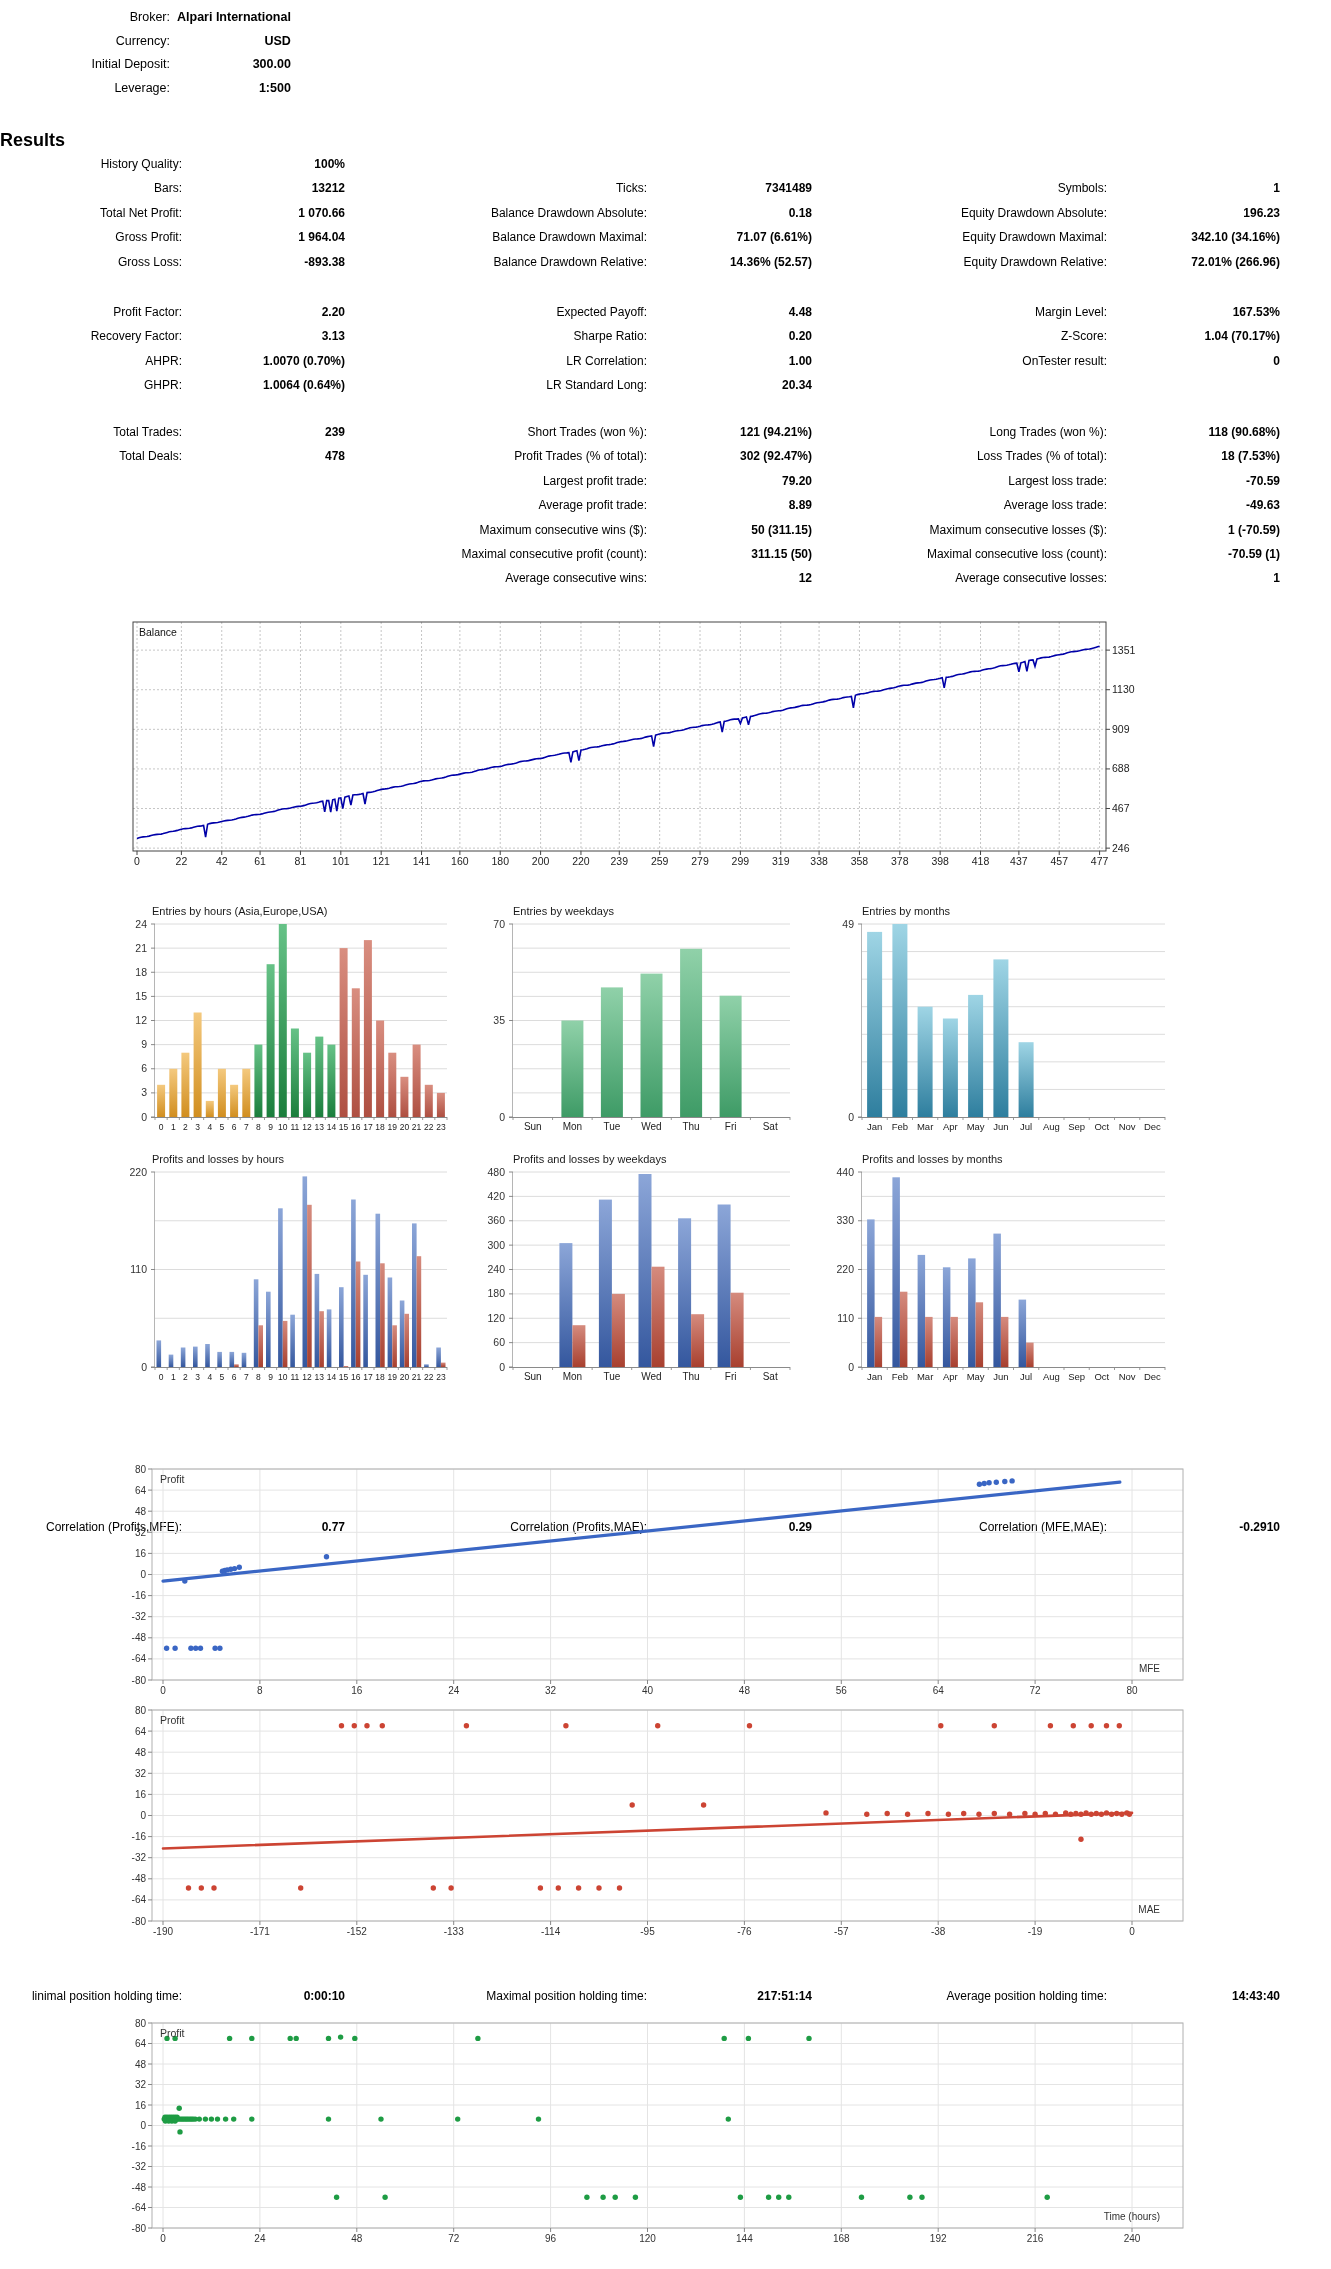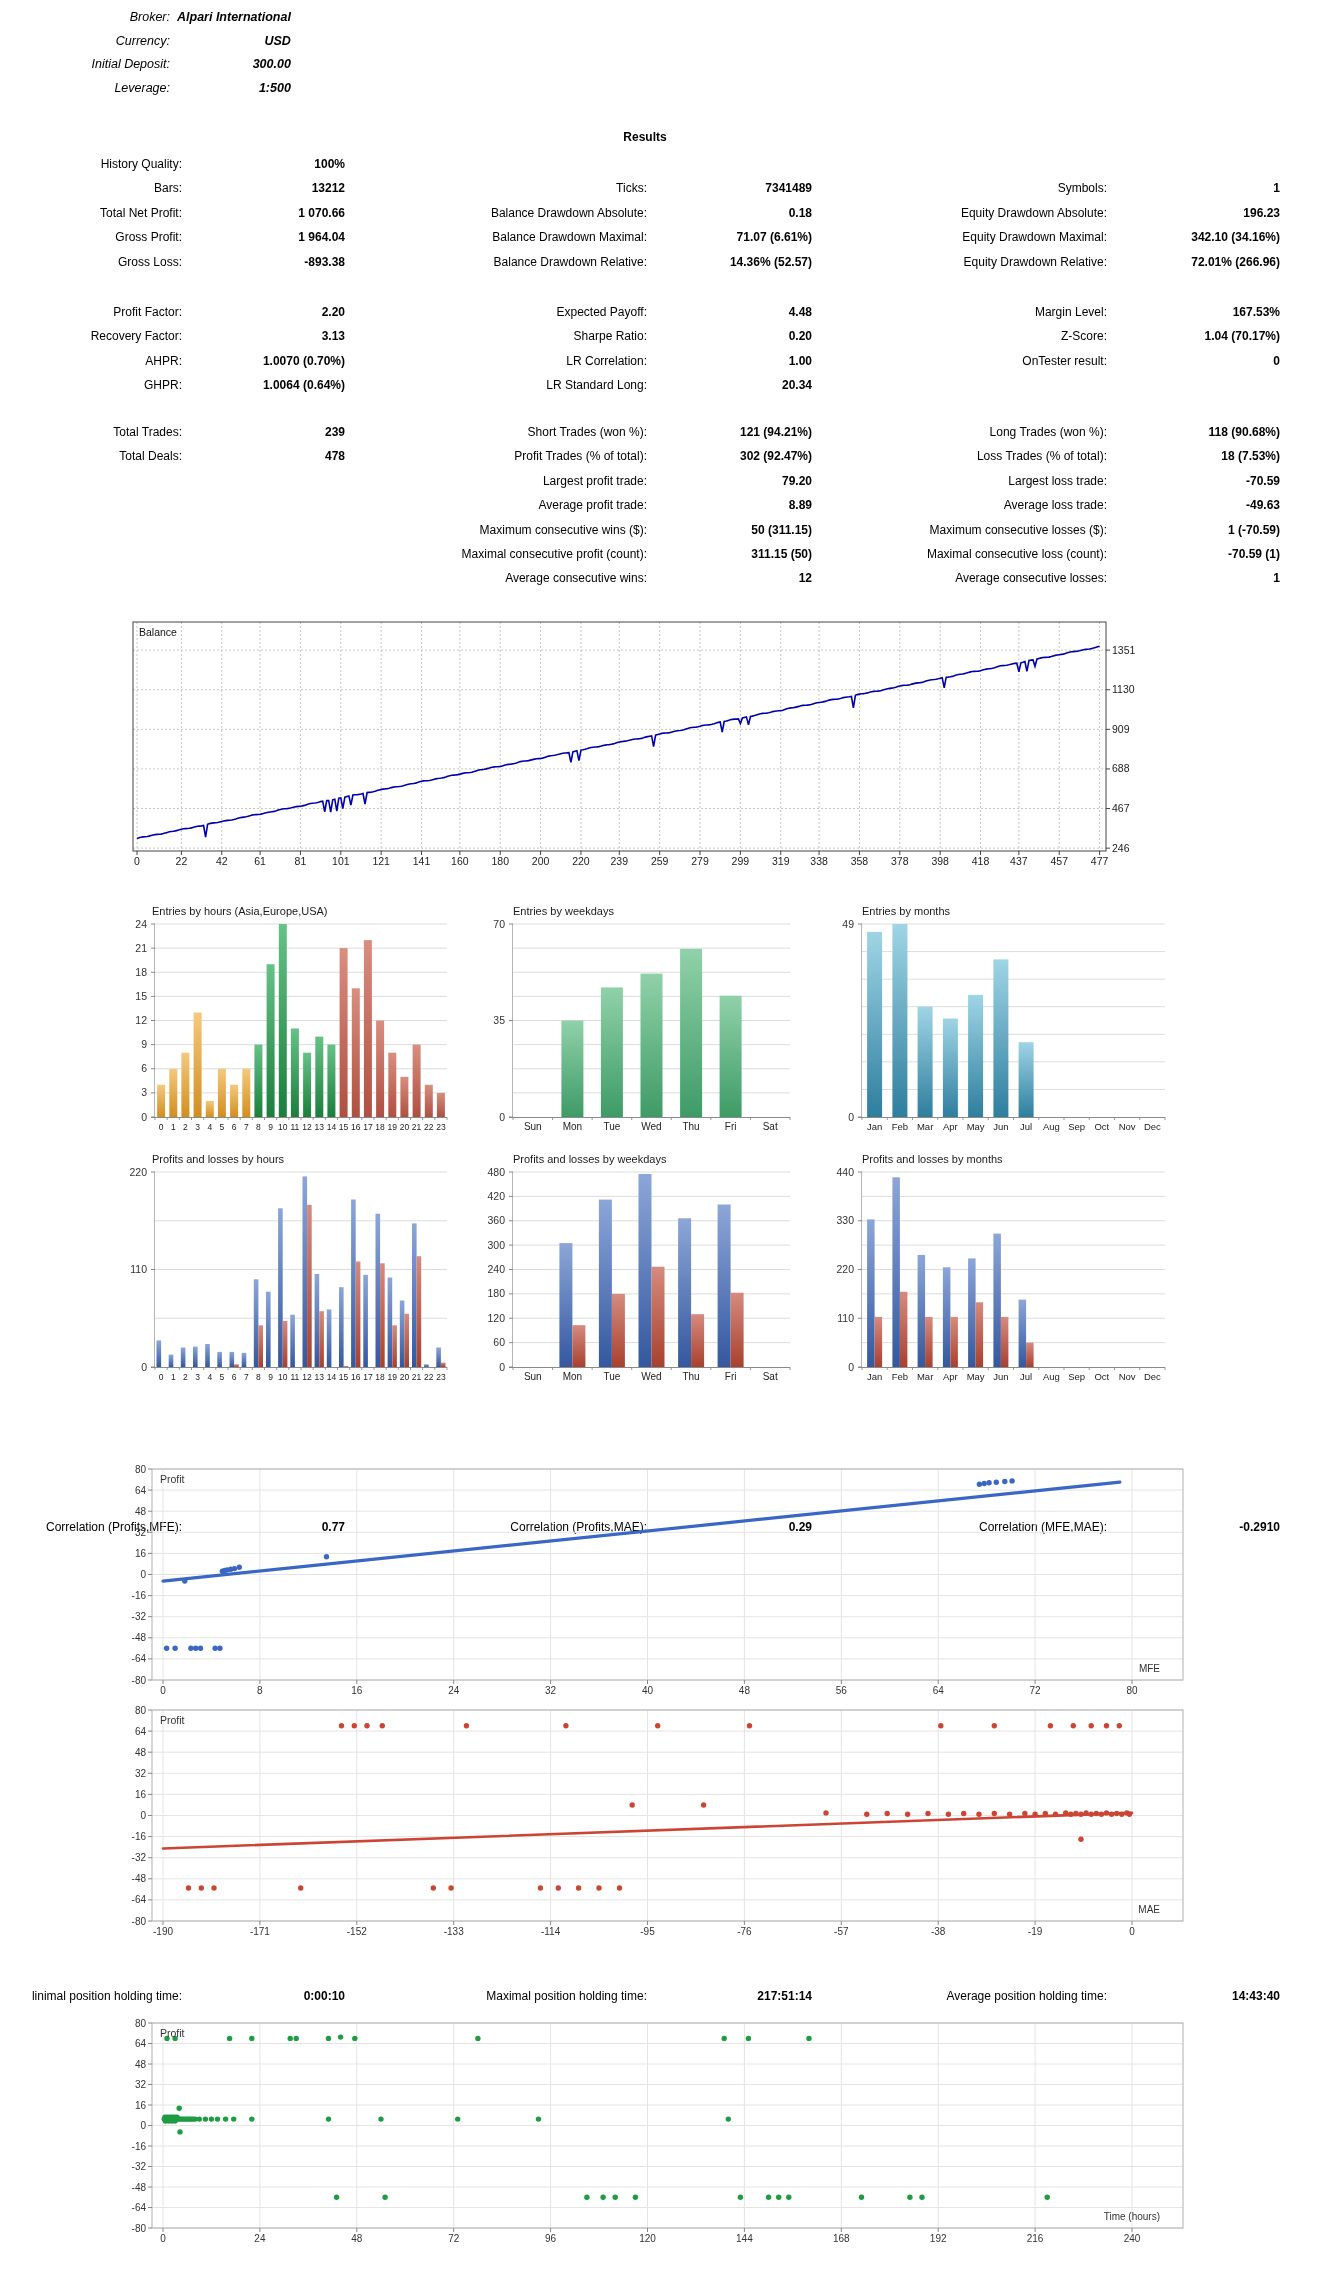--- a/index.html
+++ b/index.html
@@ -1,22 +1,22 @@
 <!DOCTYPE html>
 <html><head>
 <meta charset="utf-8">
 <style>
   html,body{margin:0;padding:0;background:#fff;}
   body{width:1331px;height:2269px;position:relative;font-family:"Liberation Sans",sans-serif;color:#000;}
   .page{position:absolute;inset:0;}
   .hdr{position:absolute;top:6px;left:0;display:grid;grid-template-columns:170px auto;column-gap:7px;}
-  .hdr div{height:23.6px;line-height:23.6px;font-size:12.5px;white-space:nowrap;font-style:italic;}
+  .hdr div{height:23.6px;line-height:23.6px;font-size:12.5px;white-space:nowrap;}
   .hdr .lab{text-align:right;}
   .hdr .val{font-weight:bold;text-align:right;}
-  #results-title{position:absolute;top:130px;left:0;width:1290px;text-align:center;font-size:12px;font-weight:bold;}
+  #results-title{position:absolute;top:130px;left:0;width:1290px;text-align:left;font-size:18px;font-weight:bold;}
   .sixcol{position:absolute;left:0;display:grid;grid-template-columns:182px 163px 302px 165px 295px 173px;}
   .sixcol div{height:24.4px;line-height:24.4px;font-size:12px;white-space:nowrap;text-align:right;}
   .sixcol .val{font-weight:bold;}
   #chart-layer{position:absolute;left:0;top:0;}
   text{font-family:"Liberation Sans",sans-serif;}
 </style>
 </head>
 <body>
 
 <div class="page">

